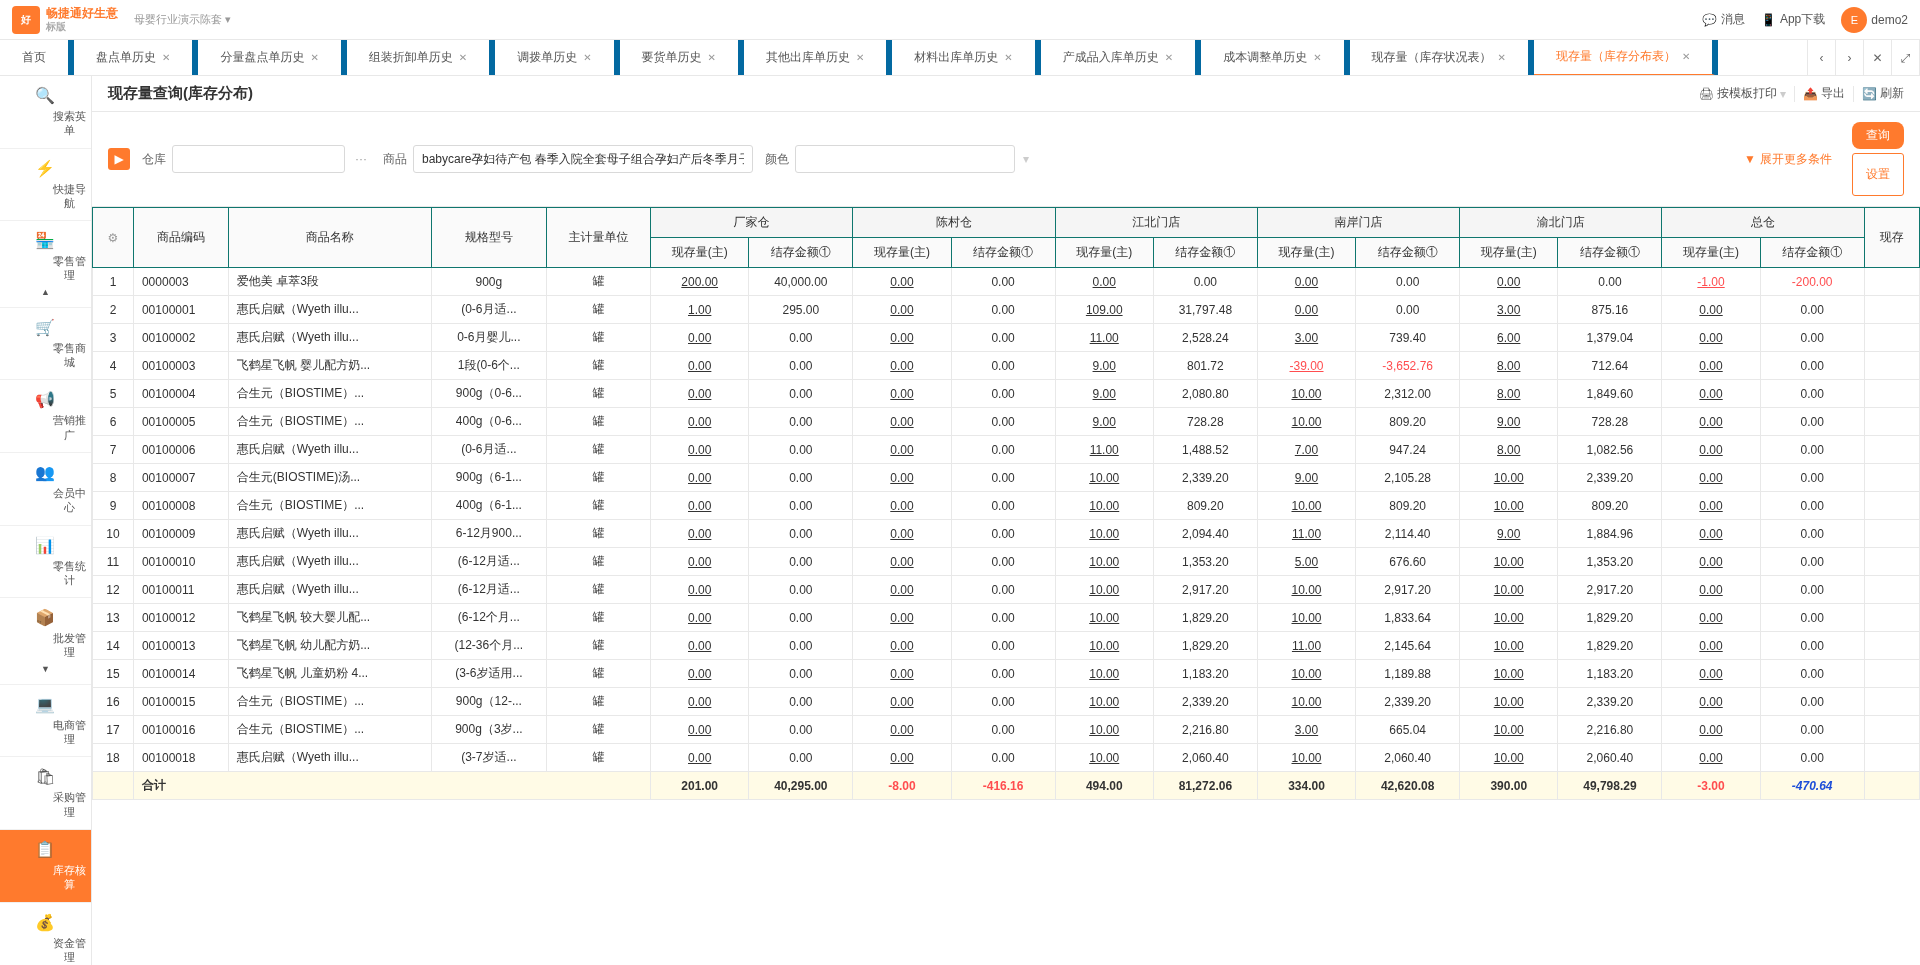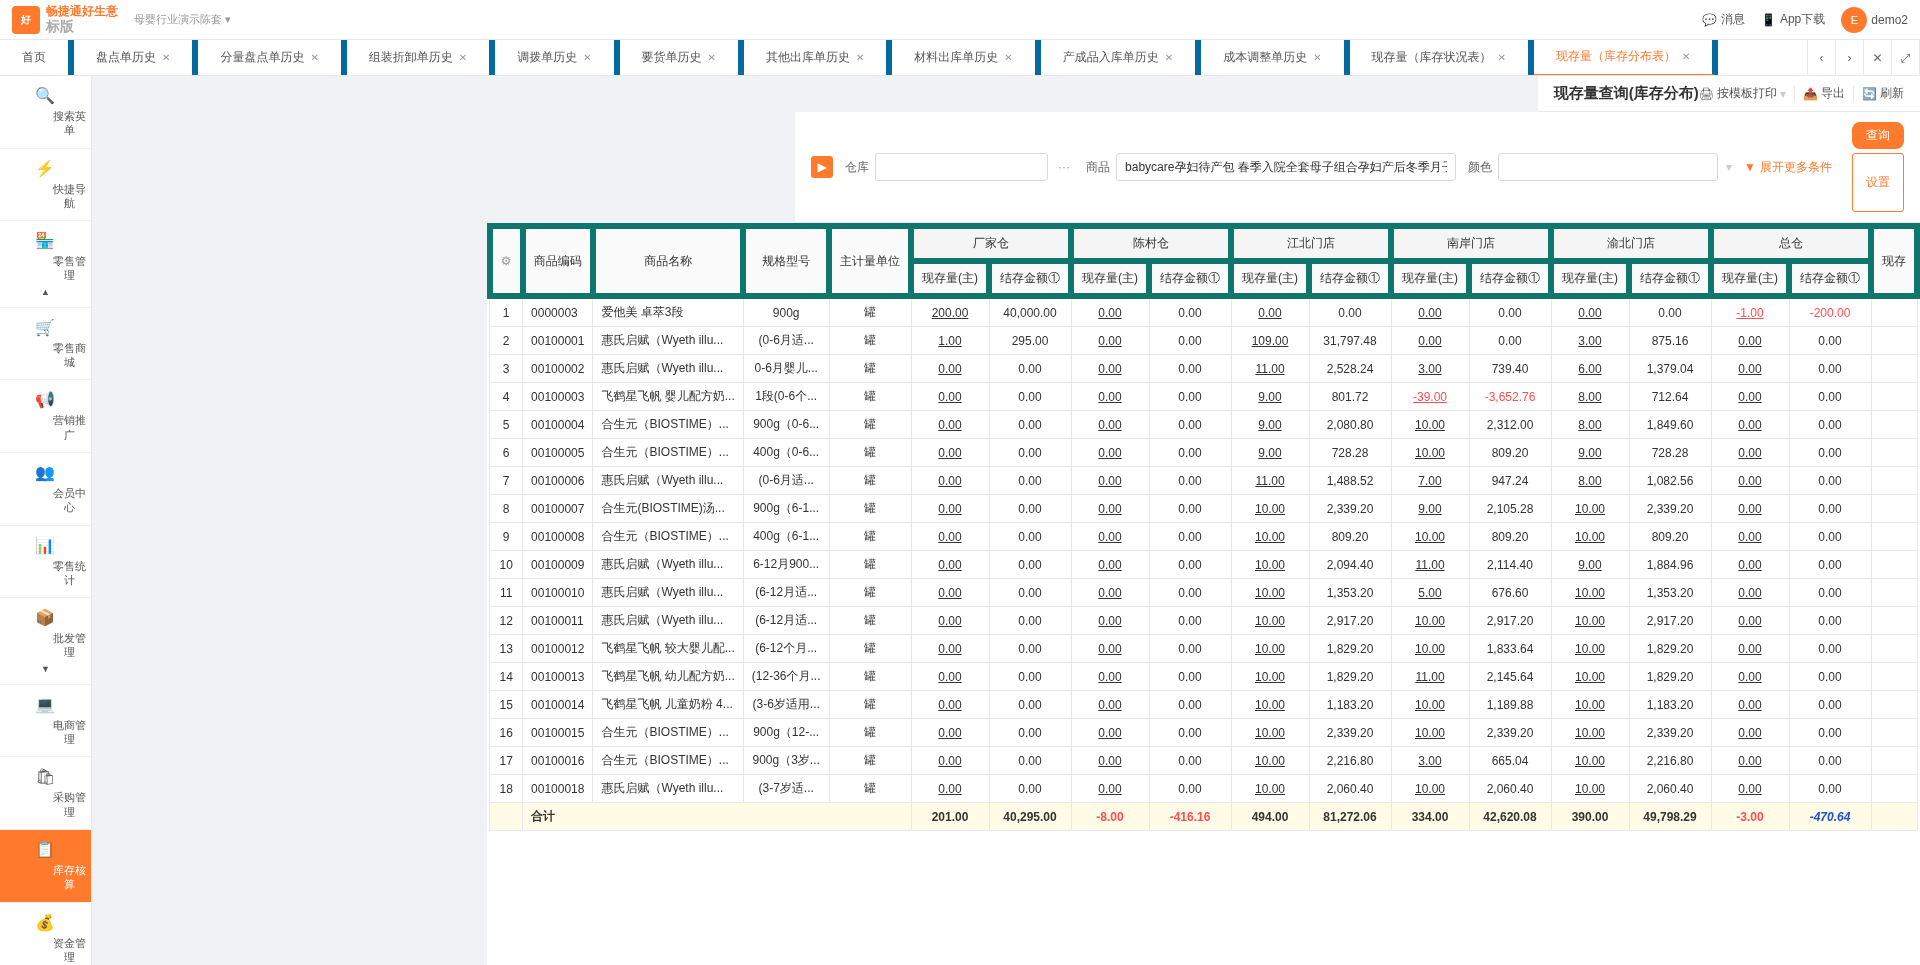--- a/index.html
+++ b/index.html
@@ -29,47 +29,47 @@
     
     
     .sidebar { width: 92px; background: #fff; border-right: 1px solid #e8e8e8; display: flex; flex-direction: column; overflow-y: auto; }
     .sidebar-item { display: flex; flex-direction: column; align-items: center; justify-content: center; padding: 10px 4px; cursor: pointer; color: #555; gap: 4px; border-bottom: 1px solid #f0f0f0; }
     .sidebar-item.active { background: #ff7a2d; color: #fff; }
     .sidebar-item .icon { font-size: 16px; }
     .sidebar-item .label { font-size: 11px; text-align: center; line-height: 1.3; margin-left: 48px; }
     .sidebar-item .arrow { font-size: 9px; }
     
     
-    .content { flex: 1; display: flex; flex-direction: column; overflow: hidden; align-items: flex-end; }
+    .content { flex: 1; display: flex; flex-direction: column; overflow: hidden; }
     
     
     .page-header { background: #fff; padding: 8px 16px; border-bottom: 1px solid #e8e8e8; display: flex; align-items: center; justify-content: space-between; }
     .page-title { font-size: 15px; font-weight: 600; color: #333; }
     .page-actions { display: flex; align-items: center; gap: 8px; }
     .btn-icon { display: flex; align-items: center; gap: 3px; cursor: pointer; color: #555; font-size: 12px; }
     
     
     .filter-area { background: #fff; padding: 10px 16px; border-bottom: 1px solid #e8e8e8; }
     .filter-row { display: flex; align-items: center; gap: 12px; }
     .filter-item { display: flex; align-items: center; gap: 6px; }
     .filter-label { color: #666; white-space: nowrap; }
     .filter-input { height: 28px; border: 1px solid #d9d9d9; border-radius: 3px; padding: 0 8px; min-width: 120px; color: #333; background: #fff; }
     .filter-input-wide { min-width: 340px; }
     .filter-input-color { min-width: 220px; }
     .filter-expand { display: flex; align-items: center; gap: 4px; color: #ff7a2d; cursor: pointer; margin-left: auto; font-size: 12px; }
     .btn-query { background: #ff7a2d; color: #fff; border: none; border-radius: 8px; padding: 5px 14px; cursor: pointer; font-size: 12px; }
-    .btn-setting { background: #fff; color: #ff7a2d; border: 1px solid #ff7a2d; border-radius: 3px; padding: 20px 10px; cursor: pointer; font-size: 12px; }
+    .btn-setting { background: #fff; color: #ff7a2d; border: 1px solid #ff7a2d; border-radius: 3px; padding: 12px 10px; cursor: pointer; font-size: 12px; }
     .expand-btn { width: 22px; height: 22px; background: #ff7a2d; color: #fff; border-radius: 3px; display: flex; align-items: center; justify-content: center; cursor: pointer; flex-shrink: 0; }
     .dots-btn { color: #999; cursor: pointer; padding: 0 4px; }
     
     
     .table-container { flex: 1; overflow: auto; background: #fff; margin: 0; }
     table { width: 100%; border-collapse: collapse; font-size: 12px; }
     thead tr { background: #fafafa; }
-    thead th { border: 6px solid #0f766e; padding: 6px 8px; text-align: center; font-weight: 500; color: #333; white-space: nowrap; position: sticky; top: 0; background: #fafafa; z-index: 1; }
+    thead th { border: 1px solid #0f766e; padding: 6px 8px; text-align: center; font-weight: 500; color: #333; white-space: nowrap; position: sticky; top: 0; background: #fafafa; z-index: 1; }
     thead th.group-header { background: #f5f5f5; }
     tbody tr { border-bottom: 1px solid #f0f0f0; }
     tbody tr.summary-row { background: #fffbe6; font-weight: 600; }
     tbody td { border: 1px solid #e8e8e8; padding: 5px 8px; text-align: center; color: #333; white-space: nowrap; }
     tbody td.text-left { text-align: left; }
     .underline-num { text-decoration: underline; cursor: pointer; color: #333; }
     .settings-icon { color: #999; cursor: pointer; }
     
     
     ::-webkit-scrollbar { width: 6px; height: 6px; }
@@ -80,21 +80,21 @@
   </style>
 </head>
 <body>
 
 <div class="top-bar">
   <div class="top-bar-left">
     <div class="logo-area">
       <div class="logo-icon">好</div>
       <div class="logo-text">
         <div>畅捷通好生意</div>
-        <div style="font-size:14px;color:#aaa;">标版</div>
+        <div style="font-size:10px;color:#aaa;">标版</div>
       </div>
     </div>
     <div style="margin-left:8px;color:#999;font-size:11px;">母婴行业演示陈套 ▾</div>
   </div>
   <div class="top-bar-right">
     <div class="top-right-item">
       <span>💬</span>
       <span>消息</span>
     </div>
     <div class="top-right-item">

